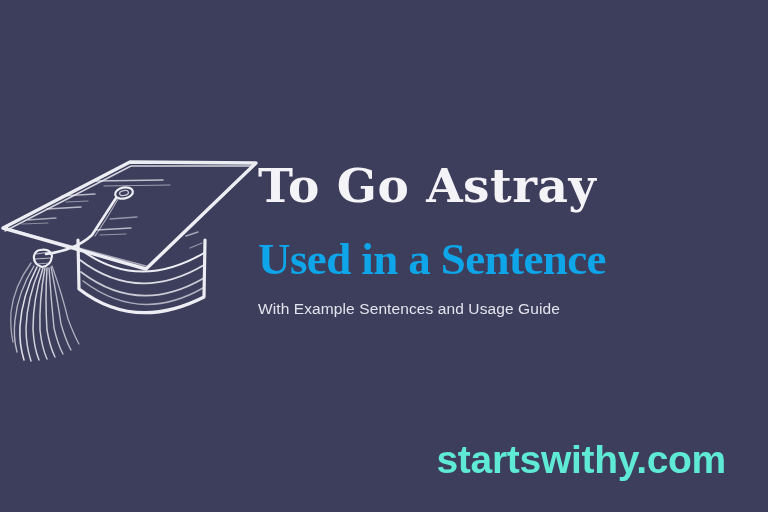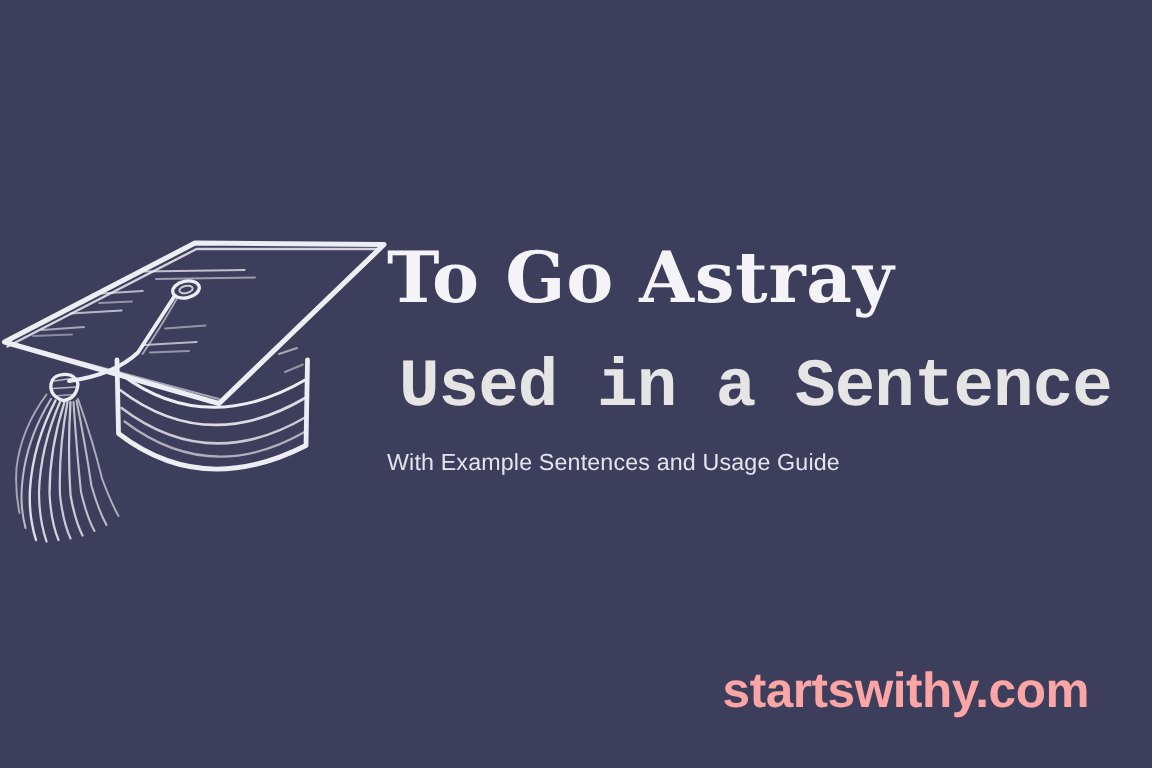--- a/index.html
+++ b/index.html
@@ -46,51 +46,51 @@
     font-family: "DejaVu Serif", "Liberation Serif", serif;
     font-weight: 700;
     font-size: 47px;
     line-height: 56px;
     letter-spacing: 0.5px;
     color: #f4f4f8;
     white-space: nowrap;
     margin: 0;
   }
   .title-sans {
-    font-family: Liberation Mono, monospace;
+    font-family: Liberation Serif, serif;
     font-weight: 700;
     font-size: 45px;
     line-height: 54px;
     letter-spacing: -0.6px;
-    color: #e5e5e5;
+    color: #0ea5e9;
     white-space: nowrap;
-    margin: 18px 0 0 8px;
+    margin: 18px 0 0 0;
   }
   .subtitle {
     font-family: "Liberation Sans", sans-serif;
     font-weight: 400;
     font-size: 15.5px;
     line-height: 22px;
     letter-spacing: 0.1px;
     color: #e4e4ee;
     white-space: nowrap;
     margin: 12px 0 0 0;
   }
 
   
   .brand {
     position: absolute;
     right: 42px;
     bottom: 33px;
     font-family: "Liberation Sans", sans-serif;
     font-weight: 700;
-    font-size: 33px;
+    font-size: 39px;
     line-height: 38px;
     letter-spacing: -0.3px;
-    color: #fca5a5;
+    color: #5eead4;
     white-space: nowrap;
   }
 </style>
 </head>
 <body>
 
 <div class="banner">
 
   <div class="cap-art">
     <svg viewBox="0 0 268 236" xmlns="http://www.w3.org/2000/svg" fill="none" stroke="#EDEDF4" stroke-linecap="round" stroke-linejoin="round">

